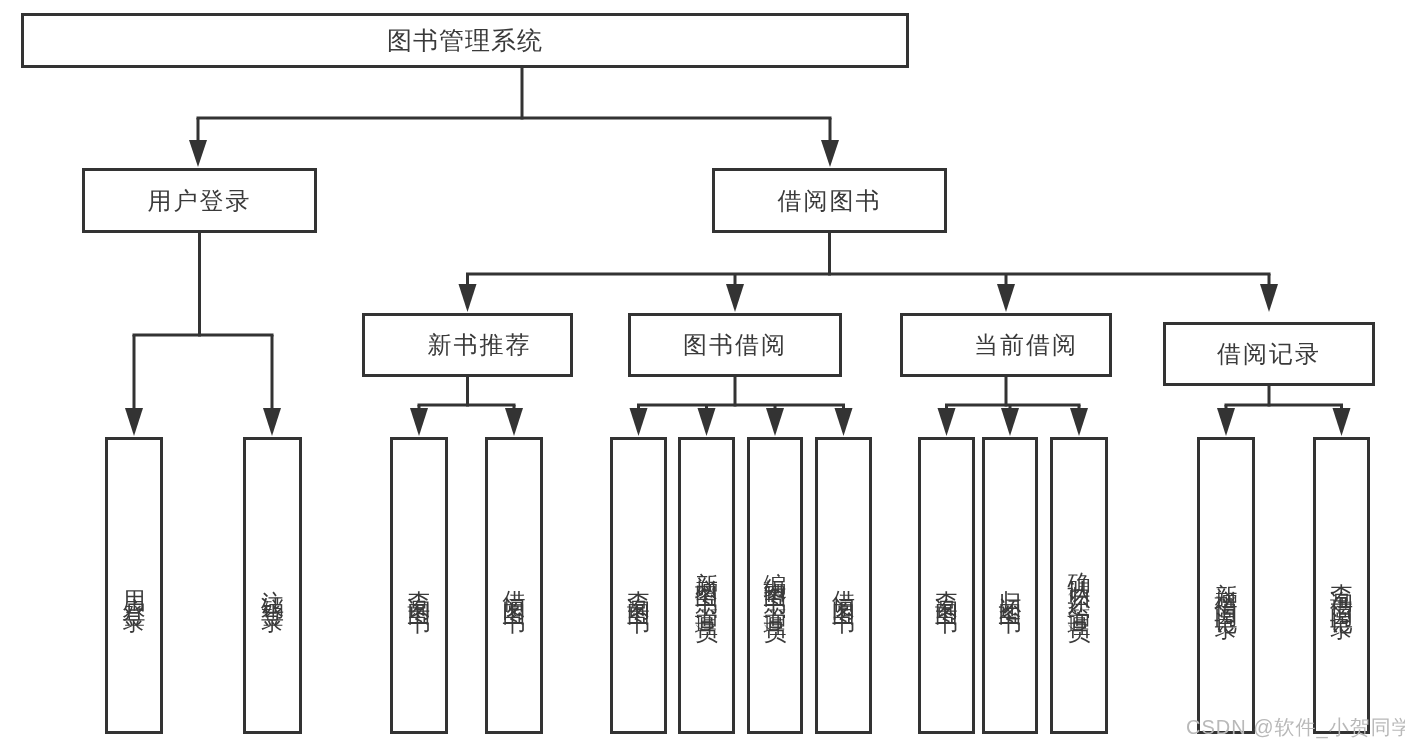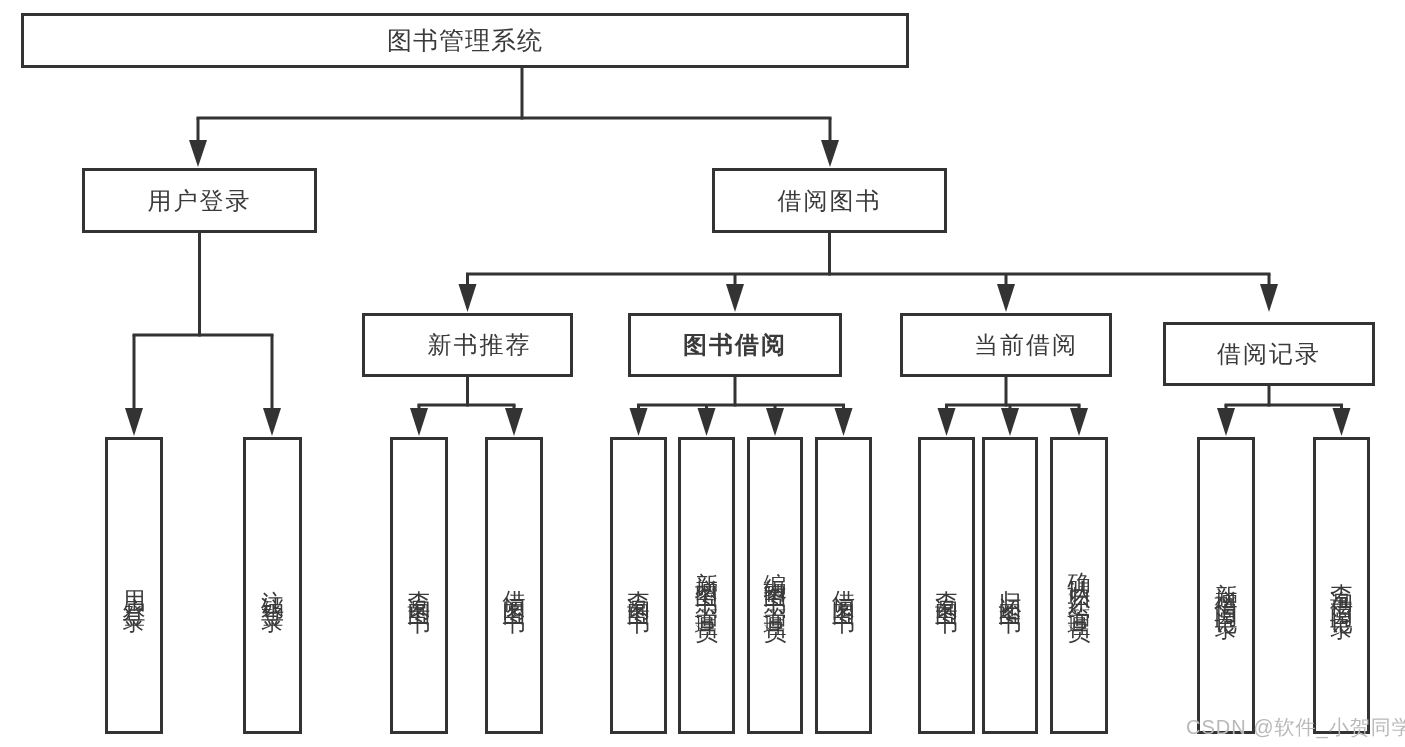--- a/index.html
+++ b/index.html
@@ -104,21 +104,21 @@
     <line class="cl" x1="1341.5" y1="405" x2="1341.5" y2="413"></line>
     <path class="ah" d="M1332.5,408 L1350.5,408 L1341.5,436 Z"></path>
   </svg>
 
   <div class="box titlebox" style="left:21px;top:13px;width:888px;height:55px;">图书管理系统</div>
 
   <div class="box hbox" style="left:82px;top:168px;width:235px;height:65px;">用户登录</div>
   <div class="box hbox" style="left:712px;top:168px;width:235px;height:65px;">借阅图书</div>
 
   <div class="box hbox" style="left:362px;top:313px;width:211px;height:64px;padding-left:24px;">新书推荐</div>
-  <div class="box hbox" style="left:628px;top:313px;width:214px;height:64px;font-weight:bold;">图书借阅</div>
+  <div class="box hbox" style="left:628px;top:313px;width:214px;height:64px;">图书借阅</div>
   <div class="box hbox" style="left:900px;top:313px;width:212px;height:64px;padding-left:40px;">当前借阅</div>
   <div class="box hbox" style="left:1163px;top:313px;width:212px;height:64px;margin-top:9px;">借阅记录</div>
 
   <div class="box vbox" style="left:105px;top:437px;width:58px;height:297px;">用户登录</div>
   <div class="box vbox" style="left:243px;top:437px;width:59px;height:297px;">注销登录</div>
 
   <div class="box vbox" style="left:390px;top:437px;width:58px;height:297px;">查询图书</div>
   <div class="box vbox" style="left:485px;top:437px;width:58px;height:297px;">借阅图书</div>
 
   <div class="box vbox" style="left:610px;top:437px;width:57px;height:297px;">查询图书</div>

